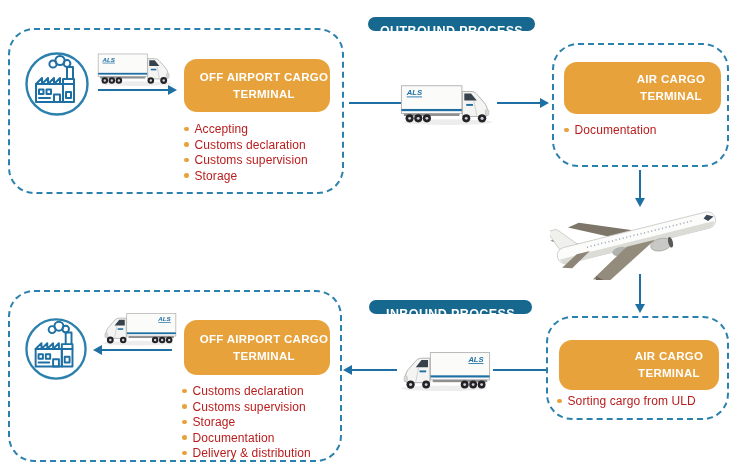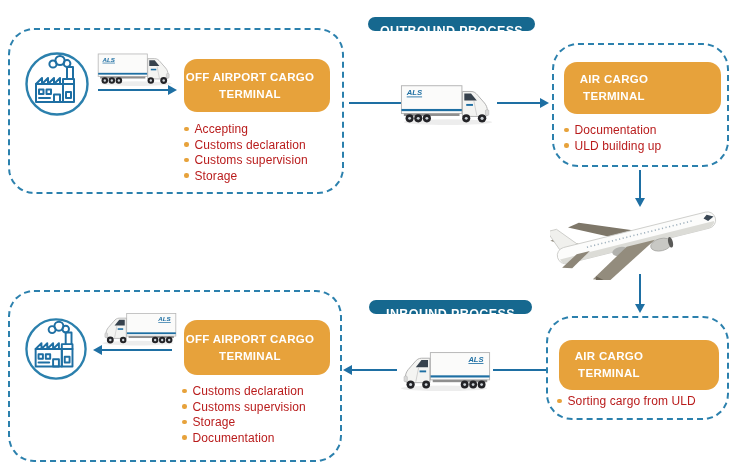--- a/index.html
+++ b/index.html
@@ -14,21 +14,21 @@
     font-size: 12.5px; font-weight: bold; letter-spacing: .4px;
     border-radius: 15px;
   }
   .dashed-box {
     position: absolute; border: 2px dashed #2B80AD; border-radius: 26px;
     background: #fff;
   }
   .orange-box {
     position: absolute; background: #E7A23B; border-radius: 13px;
     color: #fff; font-weight: bold; font-size: 11.5px; line-height: 1.45;
-    letter-spacing: .3px; display: flex; align-items: center; justify-content: flex-start;
+    letter-spacing: .3px; display: flex; align-items: center; justify-content: flex-end;
     text-align: center;
   }
   .orange-box span { display: block; }
   .steps { position: absolute; list-style: none; }
   .steps li {
     font-size: 12px; line-height: 15.5px; color: #b91c1c;
     white-space: nowrap; letter-spacing: .1px;
   }
   .steps li::before {
     content: ""; display: inline-block; width: 4.5px; height: 4.5px;
@@ -175,21 +175,20 @@
   </svg>
   <div class="hline" style="left:497px; top:102px; width:43px;"></div>
   <div class="ah-right" style="left:540px; top:97.5px;"></div>
 
   <div class="dashed-box" style="left:552px; top:43px; width:177px; height:124px;">
     <div class="orange-box" style="left:10px; top:17px; width:157px; height:52px;">
       <span style="width:100px;">AIR CARGO TERMINAL</span>
     </div>
     <ul class="steps" style="left:10px; top:78px;">
       <li>Documentation</li>
-      <li>ULD building up</li>
     </ul>
   </div>
 
   <div class="vline" style="left:639px; top:170px; height:28px;"></div>
   <div class="ah-down" style="left:634.5px; top:198px;"></div>
   <svg class="abs" style="left:550px; top:196px;" width="184" height="84" viewBox="0 0 190 86">
       <use href="#plane"></use>
     </svg>
   <div class="vline" style="left:639px; top:274px; height:30px;"></div>
   <div class="ah-down" style="left:634.5px; top:304px;"></div>
@@ -224,16 +223,17 @@
     <div class="hline" style="left:92px; top:57px; width:70px;"></div>
     <div class="ah-left" style="left:83px; top:52.5px;"></div>
     <div class="orange-box" style="left:174px; top:28px; width:146px; height:55px;">
       <span style="width:132px;">OFF AIRPORT CARGO TERMINAL</span>
     </div>
     <ul class="steps" style="left:172px; top:92px;">
       <li>Customs declaration</li>
       <li>Customs supervision</li>
       <li>Storage</li>
       <li>Documentation</li>
+      <li>Delivery &amp; distribution</li>
     </ul>
   </div>
 
 </div>
 
 </body></html>

